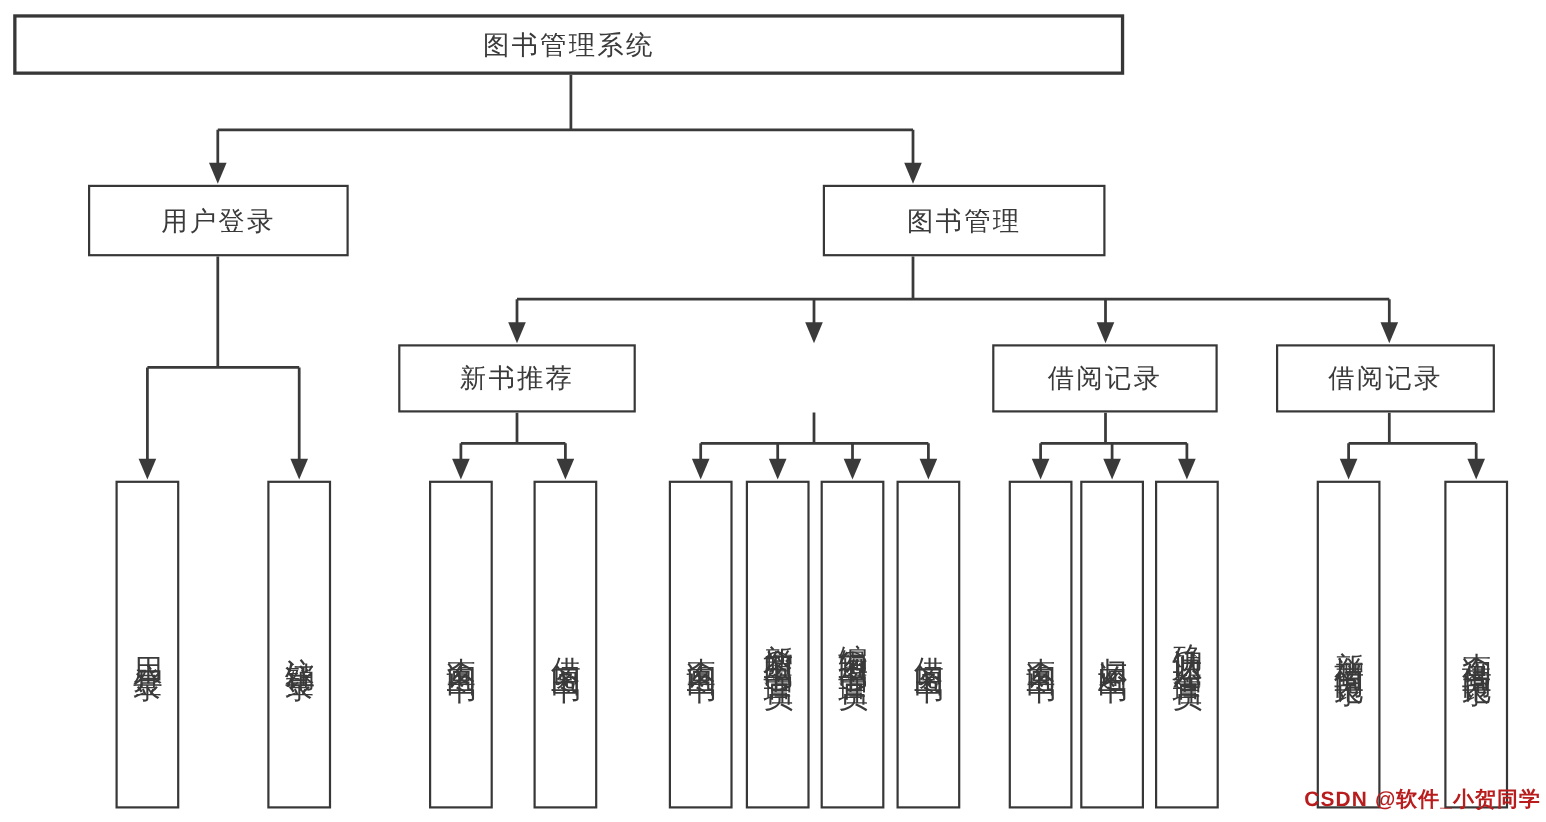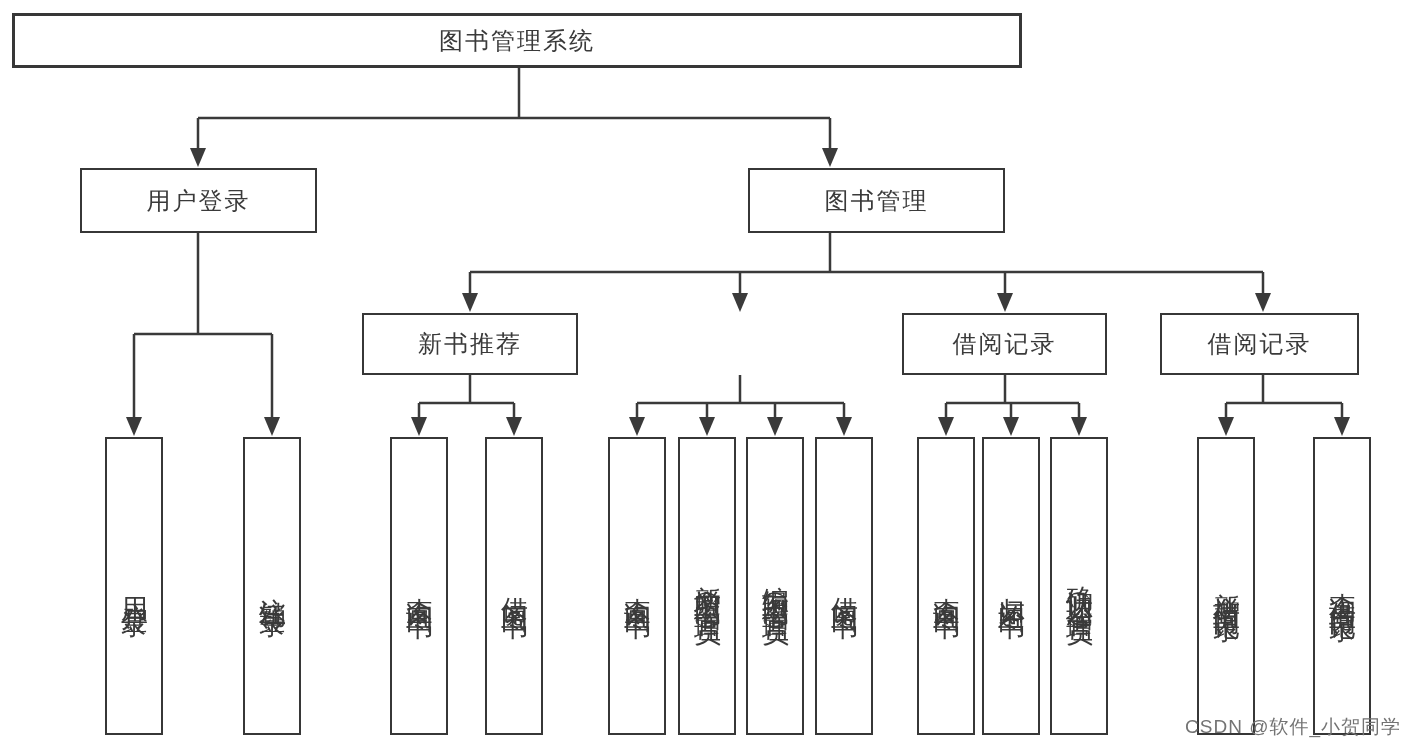--- a/index.html
+++ b/index.html
@@ -34,21 +34,22 @@
     letter-spacing: 5px;
     line-height: 1;
     white-space: nowrap;
   }
   .watermark {
     position: absolute;
     right: 4px;
     bottom: 7px;
     font-size: 19px;
     letter-spacing: 1px;
-    color: #737373;
+    color: #b91c1c;
+    font-weight: bold;
   }
 </style>
 </head>
 <body>
 
 <div class="stage">
 
   <svg class="connectors" viewBox="0 0 1405 747" xmlns="http://www.w3.org/2000/svg">
 
     <path d="M519 68 V118 M198 118 H830 M198 118 V150 M830 118 V150"></path>

